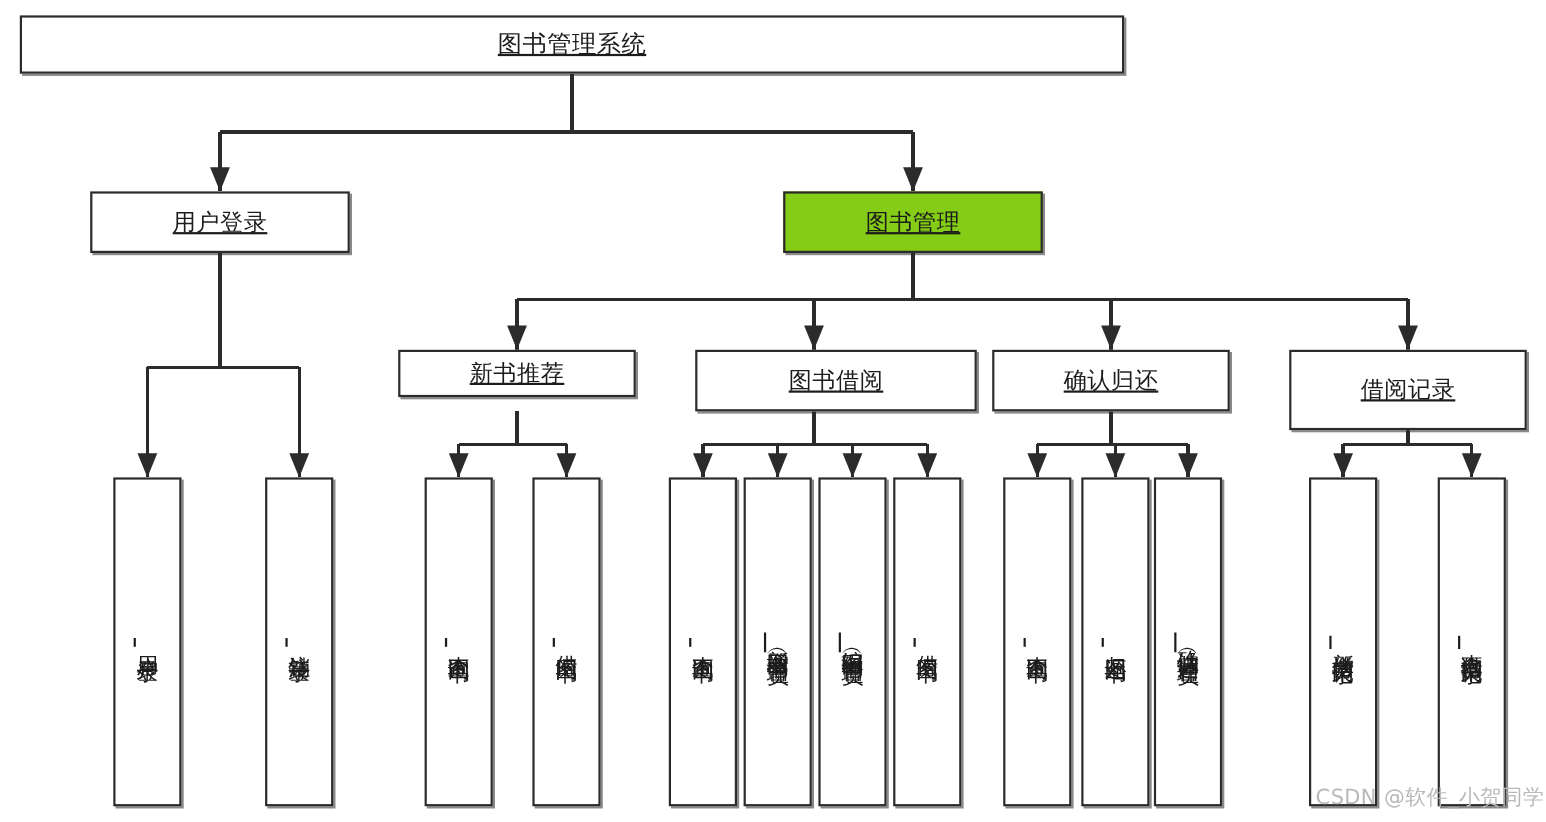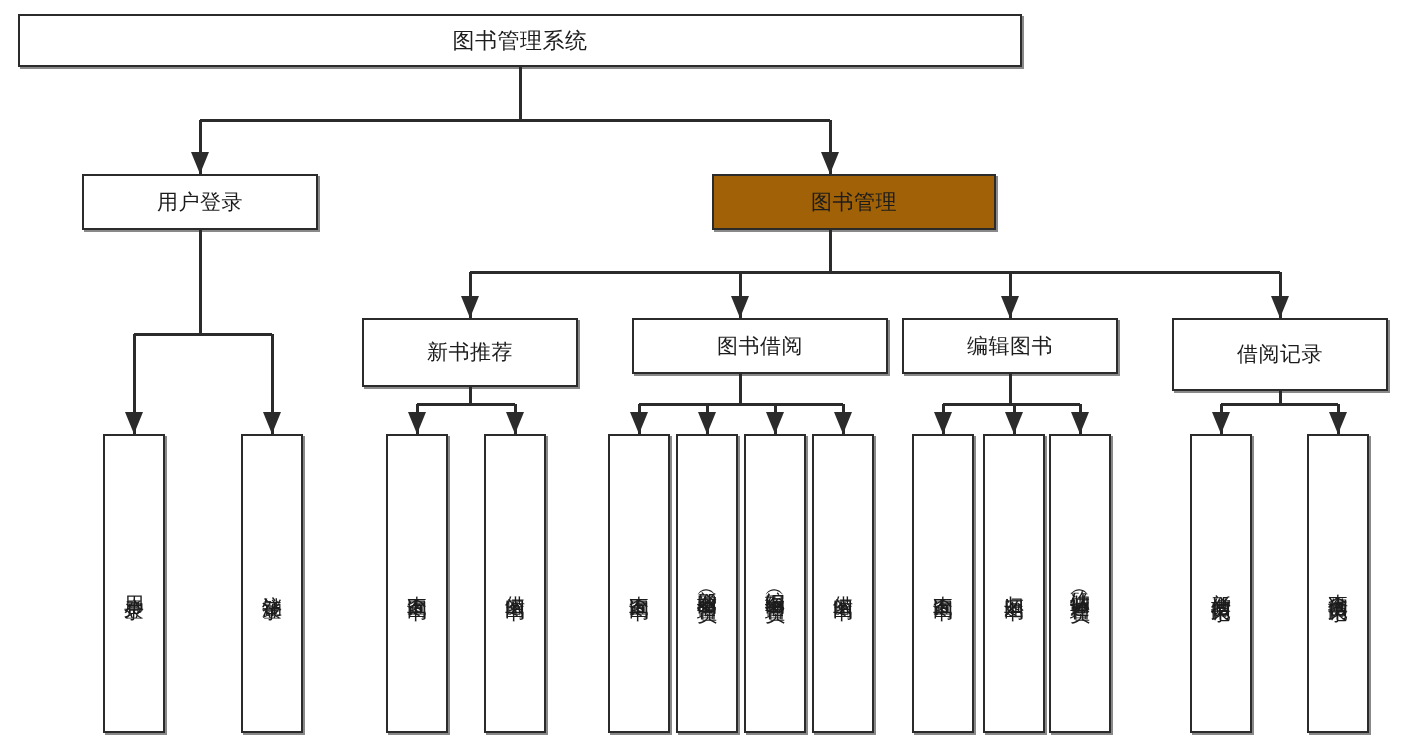--- a/index.html
+++ b/index.html
@@ -36,20 +36,21 @@
     justify-content: center;
     box-shadow: 2px 2px 0 rgba(40,40,40,0.55);
   }
   .node-label {
     color: #1c1c1c;
     font-size: 21px;
     line-height: 1.26;
     letter-spacing: 0.5px;
     text-align: center;
     white-space: nowrap;
+    text-decoration: underline;
   }
   .node.vertical .node-label {
     writing-mode: vertical-rl;
     text-orientation: upright;
     font-size: 20px;
     letter-spacing: 2px;
     line-height: 1.05;
   }
   .node.root .node-label { font-size: 22px; }
   .watermark {
@@ -119,31 +120,31 @@
       <line x1="1338" y1="404" x2="1338" y2="434" stroke="#2b2b2b" stroke-width="3" shape-rendering="crispEdges"></line>
       <polygon points="1329,412 1347,412 1338,434" fill="#2b2b2b"></polygon>
     </svg>
   <div id="nodes-layer">
       <div class="node root" id="node-root" style="left: 18px; top: 14px; width: 1004px; height: 53px; border-color: rgb(43, 43, 43); background: rgb(255, 255, 255);">
         <span class="node-label" style="color: rgb(28, 28, 28);">图书管理系统</span>
       </div>
       <div class="node" id="node-l1a" style="left: 82px; top: 174px; width: 236px; height: 56px; border-color: rgb(43, 43, 43); background: rgb(255, 255, 255);">
         <span class="node-label" style="color: rgb(28, 28, 28);">用户登录</span>
       </div>
-      <div class="node" id="node-l1b" style="left: 712px; top: 174px; width: 284px; height: 56px; border-color: rgb(43, 43, 43); background: #a16207;">
+      <div class="node" id="node-l1b" style="left: 712px; top: 174px; width: 236px; height: 56px; border-color: rgb(43, 43, 43); background: #84cc16;">
         <span class="node-label" style="color: rgb(28, 28, 28);">图书管理</span>
       </div>
-      <div class="node" id="node-l2a" style="left: 362px; top: 318px; width: 216px; height: 69px; border-color: rgb(43, 43, 43); background: rgb(255, 255, 255);">
+      <div class="node" id="node-l2a" style="left: 362px; top: 318px; width: 216px; height: 43px; border-color: rgb(43, 43, 43); background: rgb(255, 255, 255);">
         <span class="node-label" style="color: rgb(28, 28, 28);">新书推荐</span>
       </div>
       <div class="node" id="node-l2b" style="left: 632px; top: 318px; width: 256px; height: 56px; border-color: rgb(43, 43, 43); background: rgb(255, 255, 255);">
         <span class="node-label" style="color: rgb(28, 28, 28);">图书借阅</span>
       </div>
       <div class="node" id="node-l2c" style="left: 902px; top: 318px; width: 216px; height: 56px; border-color: rgb(43, 43, 43); background: rgb(255, 255, 255);">
-        <span class="node-label" style="color: rgb(28, 28, 28);">编辑图书</span>
+        <span class="node-label" style="color: rgb(28, 28, 28);">确认归还</span>
       </div>
       <div class="node" id="node-l2d" style="left: 1172px; top: 318px; width: 216px; height: 73px; border-color: rgb(43, 43, 43); background: rgb(255, 255, 255);">
         <span class="node-label" style="color: rgb(28, 28, 28);">借阅记录</span>
       </div>
       <div class="node vertical" id="node-leaf1" style="left: 103px; top: 434px; width: 62px; height: 299px; border-color: rgb(43, 43, 43); background: rgb(255, 255, 255);">
         <span class="node-label" style="color: rgb(28, 28, 28);">用户登录</span>
       </div>
       <div class="node vertical" id="node-leaf2" style="left: 241px; top: 434px; width: 62px; height: 299px; border-color: rgb(43, 43, 43); background: rgb(255, 255, 255);">
         <span class="node-label" style="color: rgb(28, 28, 28);">注销登录</span>
       </div>
@@ -174,13 +175,14 @@
       <div class="node vertical" id="node-leaf11" style="left: 1049px; top: 434px; width: 62px; height: 299px; border-color: rgb(43, 43, 43); background: rgb(255, 255, 255);">
         <span class="node-label" style="color: rgb(28, 28, 28);">确认归还（管理员）</span>
       </div>
       <div class="node vertical" id="node-leaf12" style="left: 1190px; top: 434px; width: 62px; height: 299px; border-color: rgb(43, 43, 43); background: rgb(255, 255, 255);">
         <span class="node-label" style="color: rgb(28, 28, 28);">新增借阅记录</span>
       </div>
       <div class="node vertical" id="node-leaf13" style="left: 1307px; top: 434px; width: 62px; height: 299px; border-color: rgb(43, 43, 43); background: rgb(255, 255, 255);">
         <span class="node-label" style="color: rgb(28, 28, 28);">查询借阅记录</span>
       </div>
     </div>
+  <div class="watermark" style="left:1196px; top:712px;">CSDN @软件_小贺同学</div>
 </div>
 
 </body></html>

